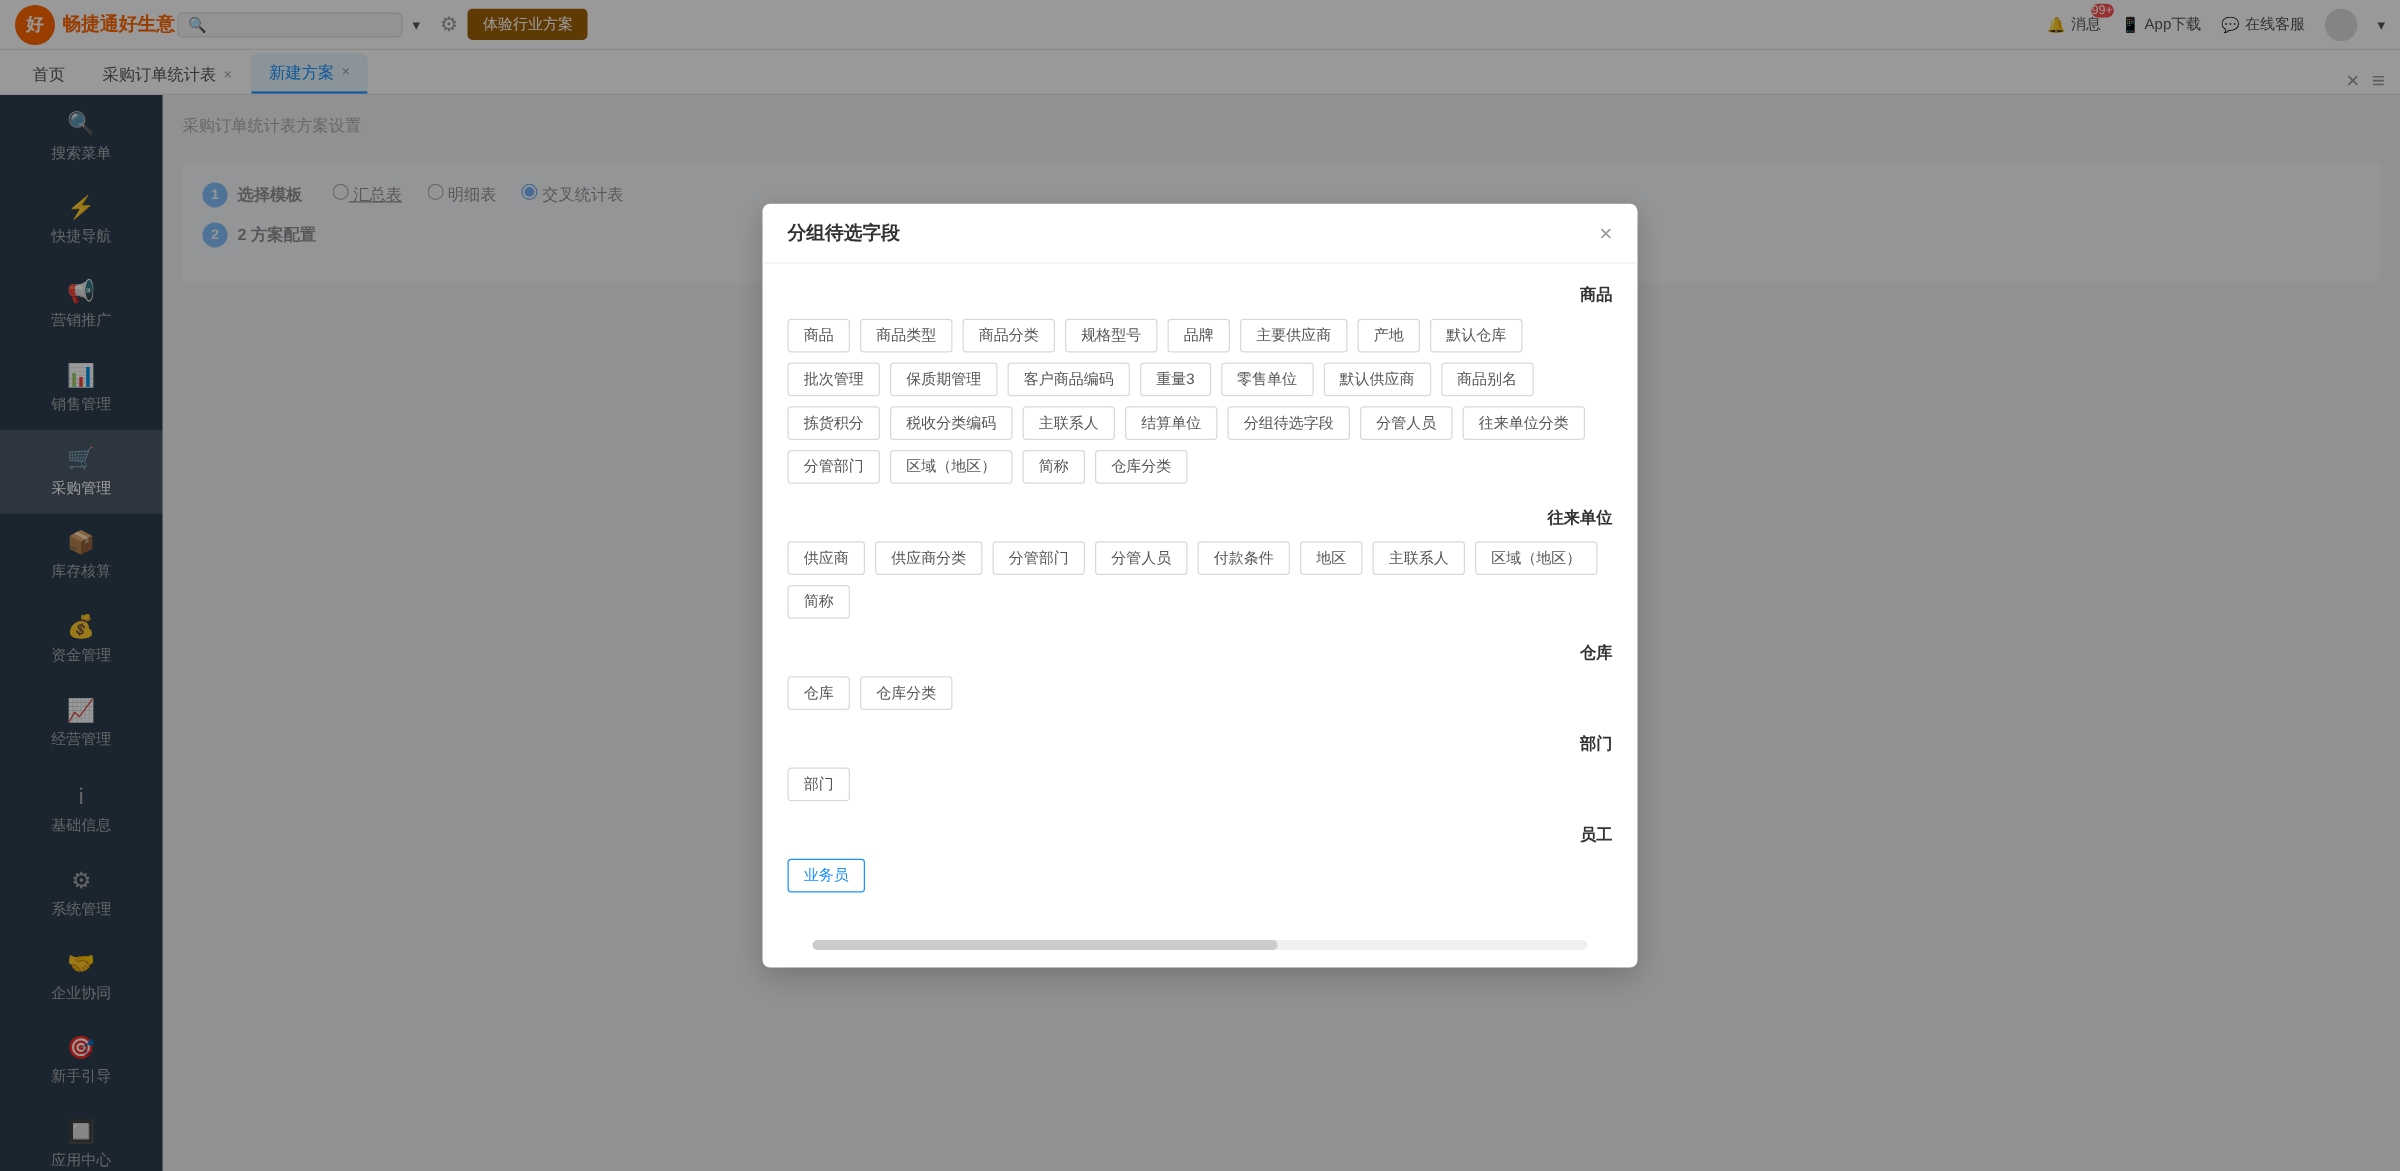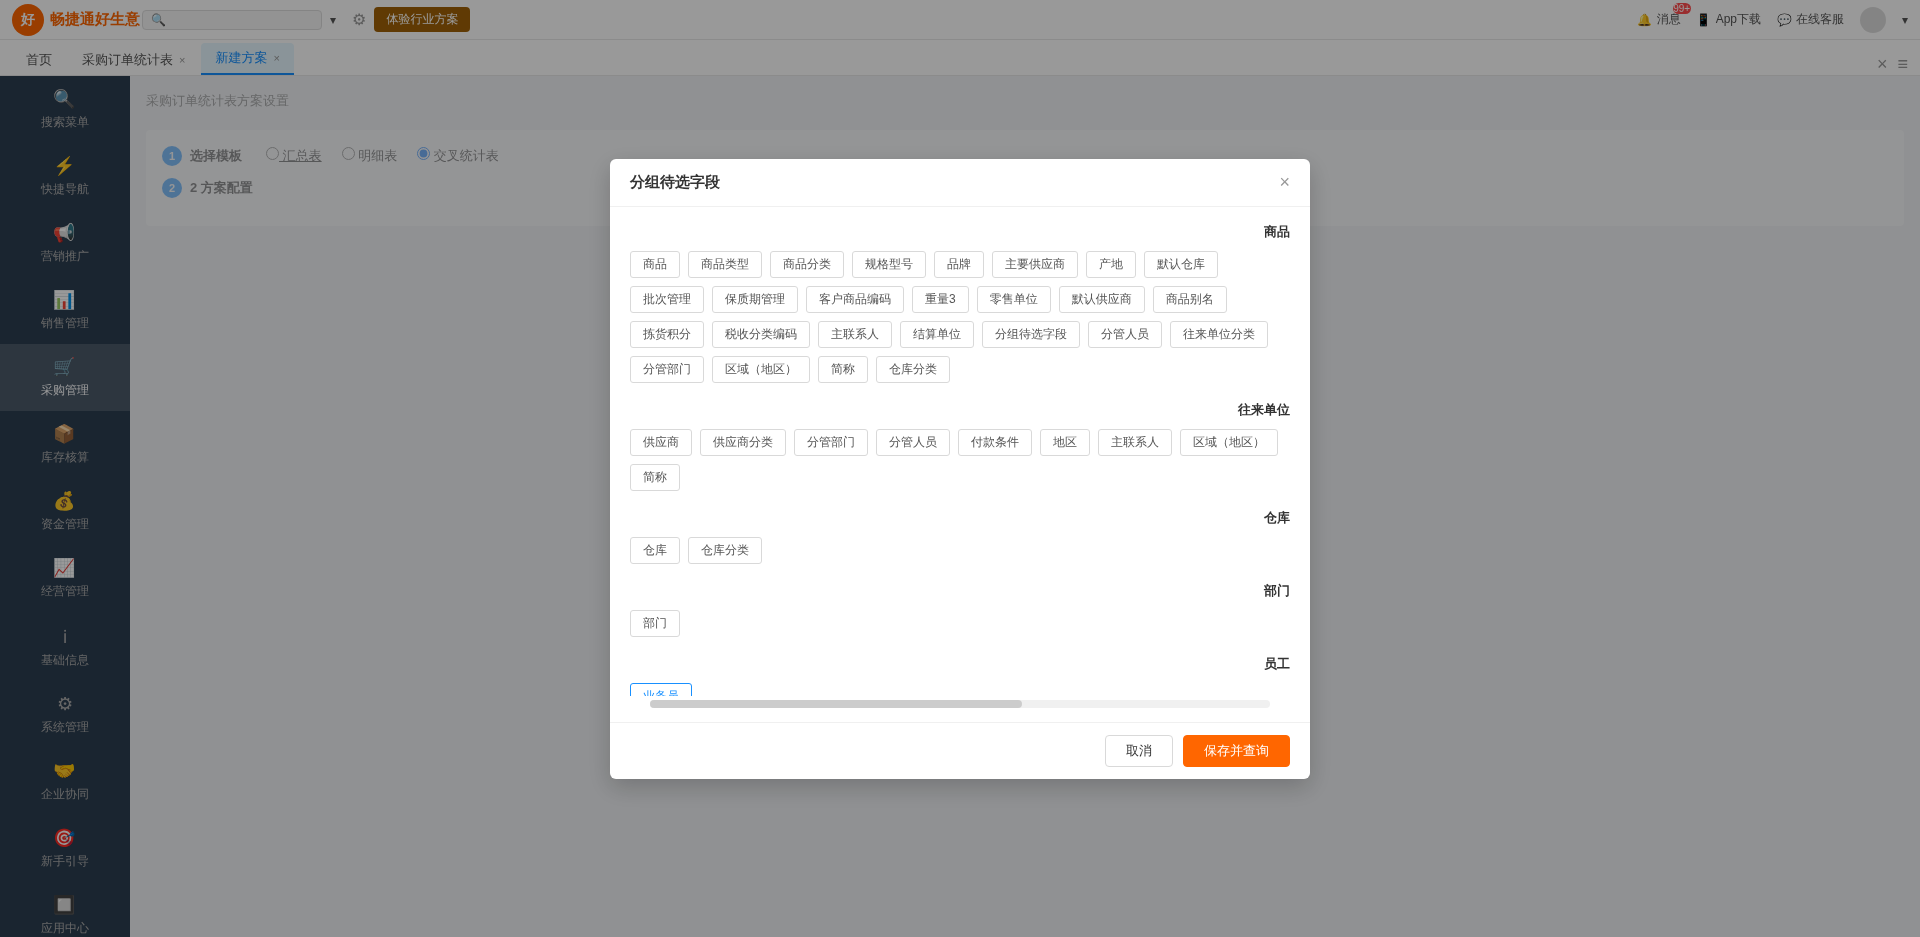--- a/index.html
+++ b/index.html
@@ -295,18 +295,14 @@
       </div>
 
     </div>
 
     <div style="padding: 4px 20px 6px;">
       <div class="scroll-bar-h">
         <div class="scroll-bar-h-thumb"></div>
       </div>
     </div>
 
-    <div class="modal-footer">
-      <button class="btn">取消</button>
-      <button class="btn btn-primary">保存并查询</button>
-    </div>
   </div>
 </div>
 
 </body></html>

